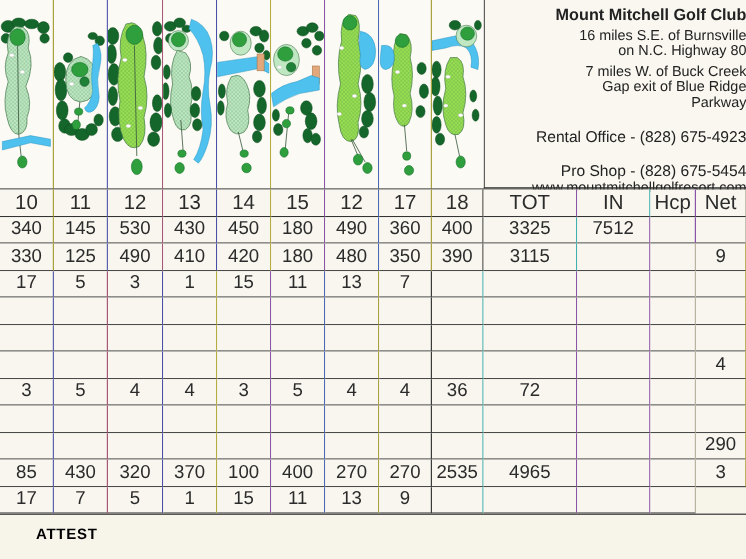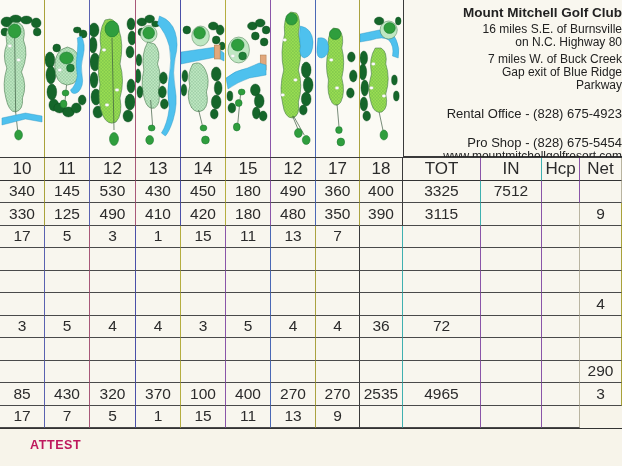--- a/index.html
+++ b/index.html
@@ -45,21 +45,21 @@
   .c7{border-right-color:#aaa23f;}
   .c8{border-right-color:#3a3a3a;border-right-width:1.4px;}
   .c9{border-right-color:#3fb0b0;}
   .c10{border-right-color:#8a55a8;}
   .c11{border-right-color:#8a55a8;}
   .c12{border-right-color:#b9b4a0;}
   
   .footer{position:absolute;left:0;top:427px;width:622px;height:39px;}
   .attest{
     position:absolute;left:30px;top:11px;font-weight:bold;font-size:12.5px;
-    letter-spacing:.6px;color:#be185d;
+    letter-spacing:.6px;color:#000000;
   }
 </style>
 </head>
 <body>
 
 <div class="card">
 
   <div class="top">
     <div style="display:flex;">
         <div class="hole-col" style="width: 45px; border-right: 1px solid rgb(169, 162, 58);">

